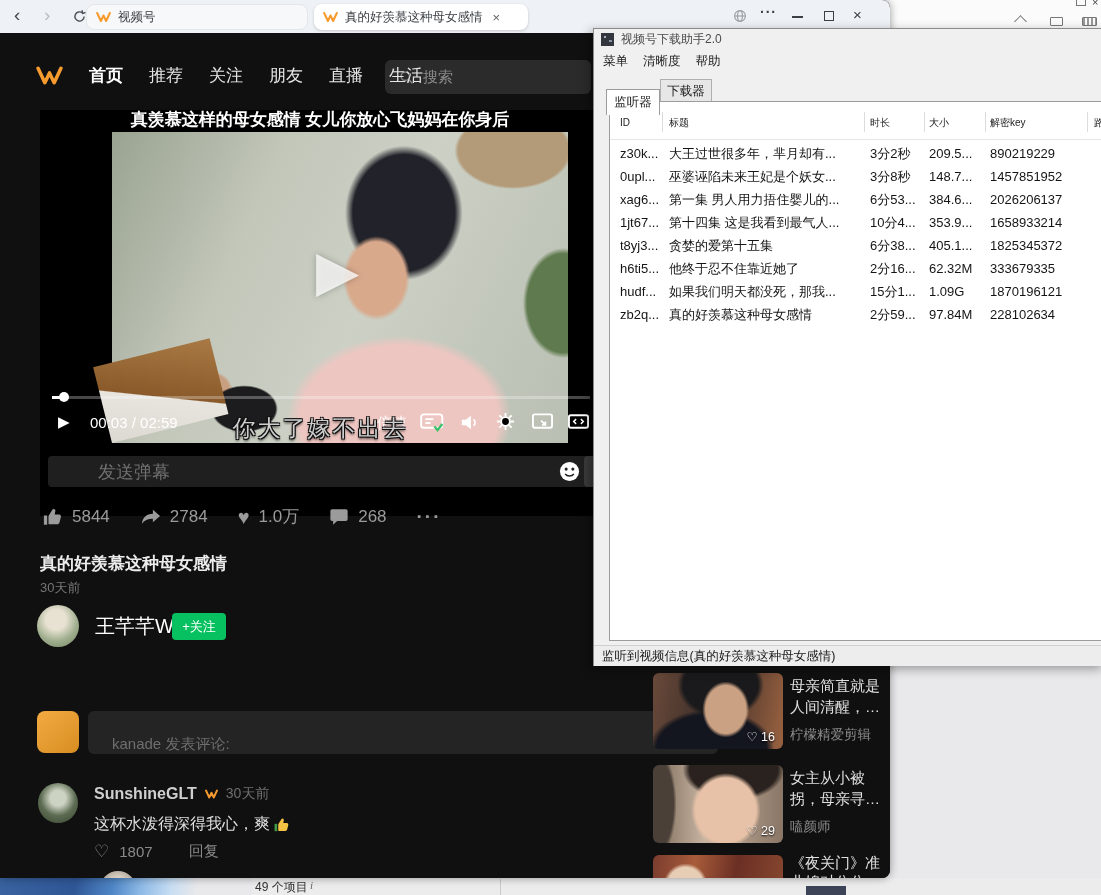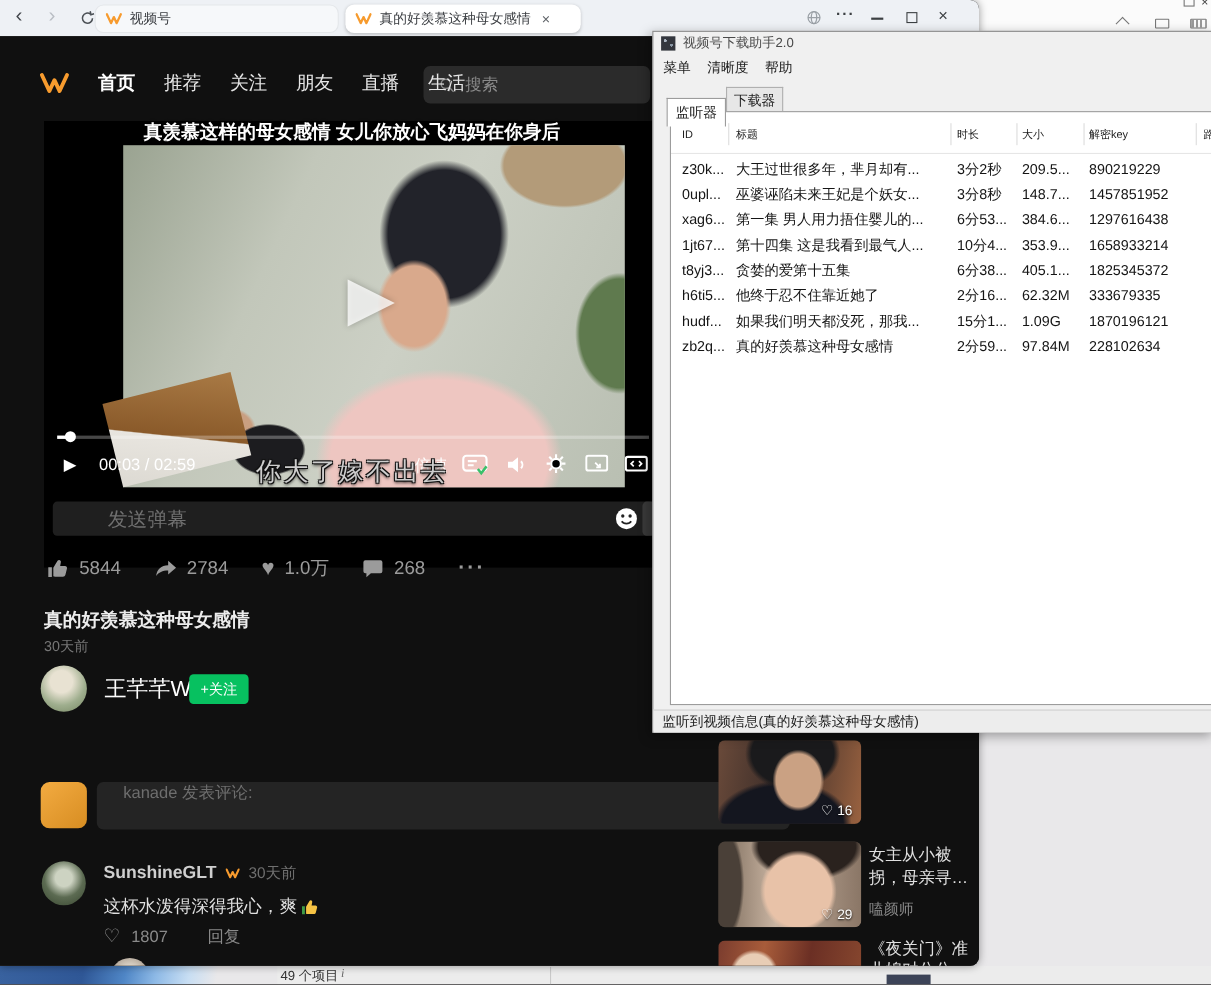--- a/index.html
+++ b/index.html
@@ -82,21 +82,21 @@
   .v-title { left:40px; top:519px; color:#ececec; font-size:17px; font-weight:bold; }
   .v-date { left:40px; top:546px; color:#767676; font-size:13px; }
 
   .author-avatar { left:37px; top:572px; width:42px; height:42px; border-radius:50%;
     background:radial-gradient(circle at 45% 35%, #e8e2d2 0 28%, #9fae8e 60%, #72835f 100%); }
   .author-name { left:95px; top:580px; color:#fff; font-size:20px; }
   .follow-btn { left:172px; top:580px; width:54px; height:27px; background:#07c160; border-radius:4px; color:#fff; font-size:13px;
     display:flex; align-items:center; justify-content:center; }
 
   .compose-avatar { left:37px; top:678px; width:42px; height:42px; border-radius:8px; background:linear-gradient(140deg,#f3ab41,#d78d22); }
-  .compose-input { left:88px; top:678px; width:630px; height:43px; background:#242424; border-radius:6px; display:flex; align-items:flex-start; padding:0 24px; }
+  .compose-input { left:88px; top:678px; width:630px; height:43px; background:#242424; border-radius:6px; display:flex; align-items:flex-end; padding:0 24px; }
   .compose-input span { color:#6e6e6e; font-size:15px; }
 
   .cmt-avatar { left:38px; top:750px; width:40px; height:40px; border-radius:50%;
     background:radial-gradient(circle at 50% 38%, #cdd3c2 0 24%, #5c6b52 55%, #37452f 100%); }
   .cmt-head { left:94px; top:752px; display:flex; align-items:center; gap:8px; }
   .cmt-name { color:#cfcfcf; font-size:16px; font-weight:bold; }
   .cmt-date { color:#6f6f6f; font-size:14px; }
   .cmt-text { left:94px; top:781px; color:#dfdfdf; font-size:16px; display:flex; align-items:center; gap:3px; }
   .cmt-actions { left:94px; top:808px; display:flex; align-items:center; gap:10px; color:#8a8a8a; font-size:15px; }
   .cmt-actions .reply { margin-left:26px; }
@@ -325,20 +325,24 @@
       </div>
       <div class="abs partial-avatar"></div>
 
       <div class="abs rel-thumb" style="left:653px;top:640px;height:76px;background:
           radial-gradient(42px 50px at 56% 48%, #caa183 0 48%, transparent 56%),
           radial-gradient(72px 56px at 52% 16%, #1a1a1c 0 52%, transparent 60%),
           radial-gradient(95px 60px at 45% 100%, #14161f 0 58%, transparent 66%),
           linear-gradient(100deg,#6a4a3a 0%,#3a2c28 45%,#9a6240 100%);">
         <span class="rel-likes"><span>♡</span> <span>16</span></span>
       </div>
+      <div class="abs rel-text" style="left:790px;top:642px;">
+        <div class="rel-title"><span>母亲简直就是</span><br><span>人间清醒，…</span></div>
+        <div class="rel-author">柠檬精爱剪辑</div>
+      </div>
 
       <div class="abs rel-thumb" style="left:653px;top:732px;height:78px;background:
           radial-gradient(58px 62px at 56% 58%, #e8c2a8 0 52%, transparent 60%),
           radial-gradient(85px 52px at 62% 6%, #2a221e 0 52%, transparent 60%),
           radial-gradient(30px 78px at 2% 50%, #4a4038 0 60%, transparent 70%),
           linear-gradient(90deg,#7a6a5a 0%,#c9b4a2 40%,#8a7666 100%);">
         <span class="rel-likes"><span>♡</span> <span>29</span></span>
       </div>
       <div class="abs rel-text" style="left:790px;top:734px;">
         <div class="rel-title"><span>女主从小被</span><br><span>拐，母亲寻…</span></div>
@@ -394,21 +398,21 @@
         <span class="lv-cell c-title">巫婆诬陷未来王妃是个妖女...</span>
         <span class="lv-cell c-dur">3分8秒</span>
         <span class="lv-cell c-size">148.7...</span>
         <span class="lv-cell c-key">1457851952</span>
       </div>
       <div class="lv-row" style="top:86px;">
         <span class="lv-cell c-id">xag6...</span>
         <span class="lv-cell c-title">第一集 男人用力捂住婴儿的...</span>
         <span class="lv-cell c-dur">6分53...</span>
         <span class="lv-cell c-size">384.6...</span>
-        <span class="lv-cell c-key">1297616438</span>
+        <span class="lv-cell c-key">2026206137</span>
       </div>
       <div class="lv-row" style="top:109px;">
         <span class="lv-cell c-id">1jt67...</span>
         <span class="lv-cell c-title">第十四集 这是我看到最气人...</span>
         <span class="lv-cell c-dur">10分4...</span>
         <span class="lv-cell c-size">353.9...</span>
         <span class="lv-cell c-key">1658933214</span>
       </div>
       <div class="lv-row" style="top:132px;">
         <span class="lv-cell c-id">t8yj3...</span>

